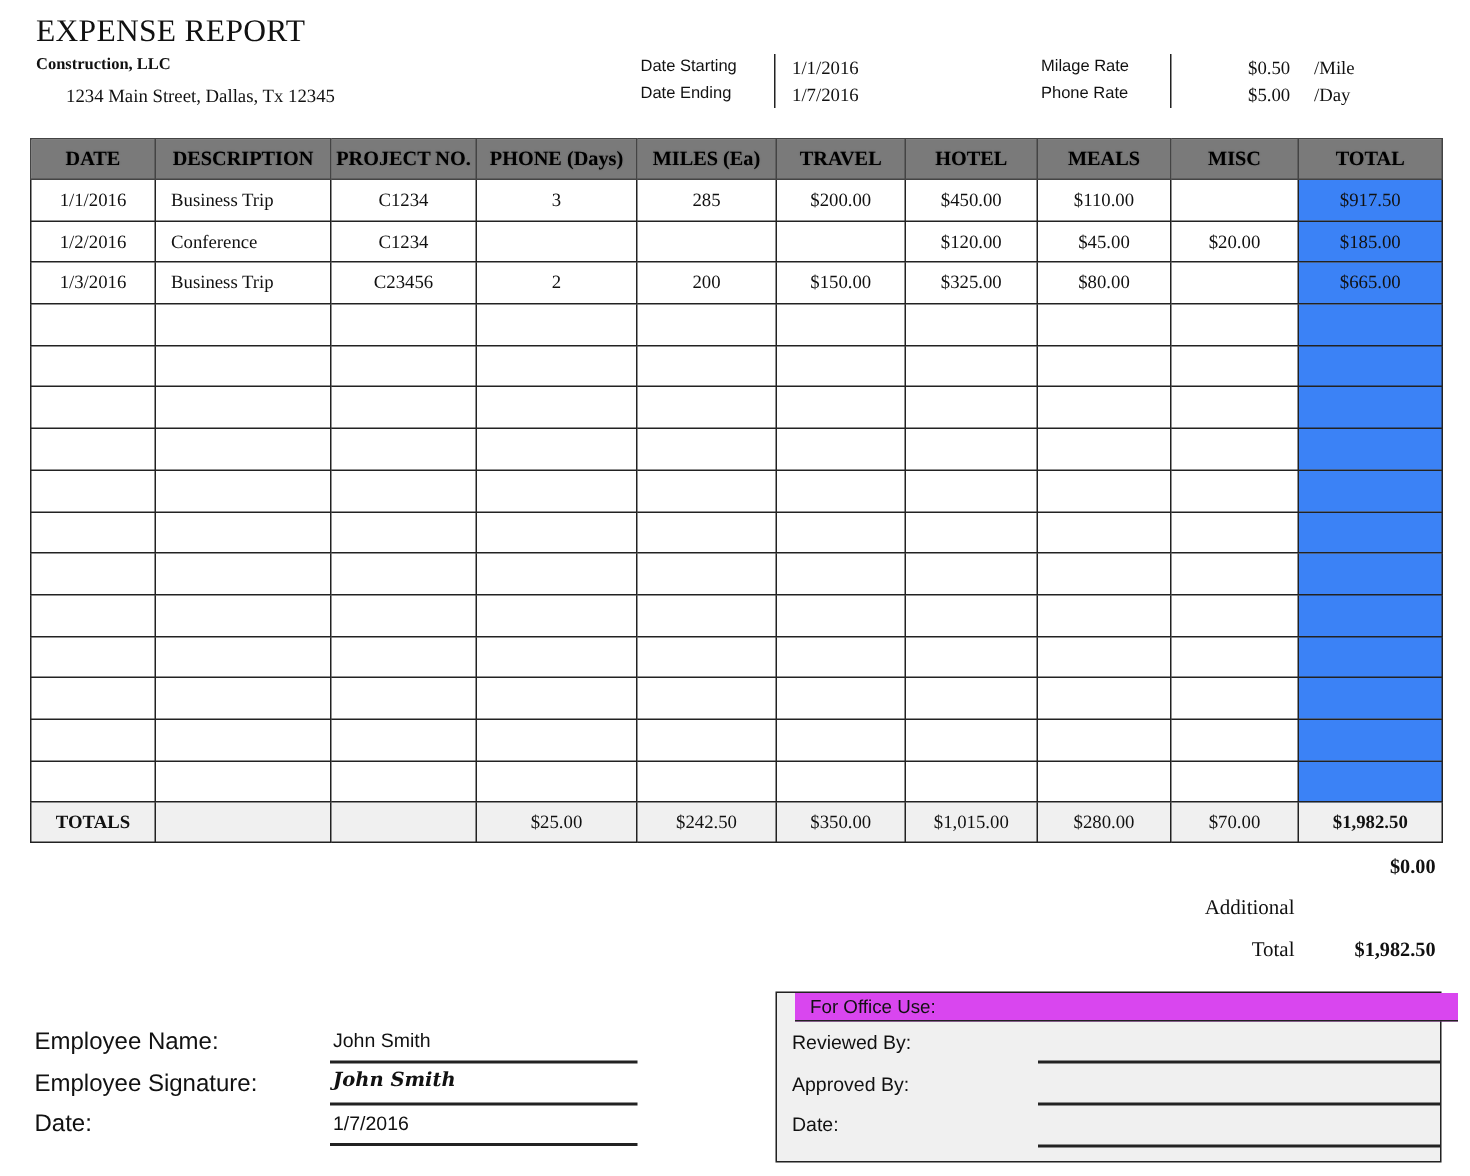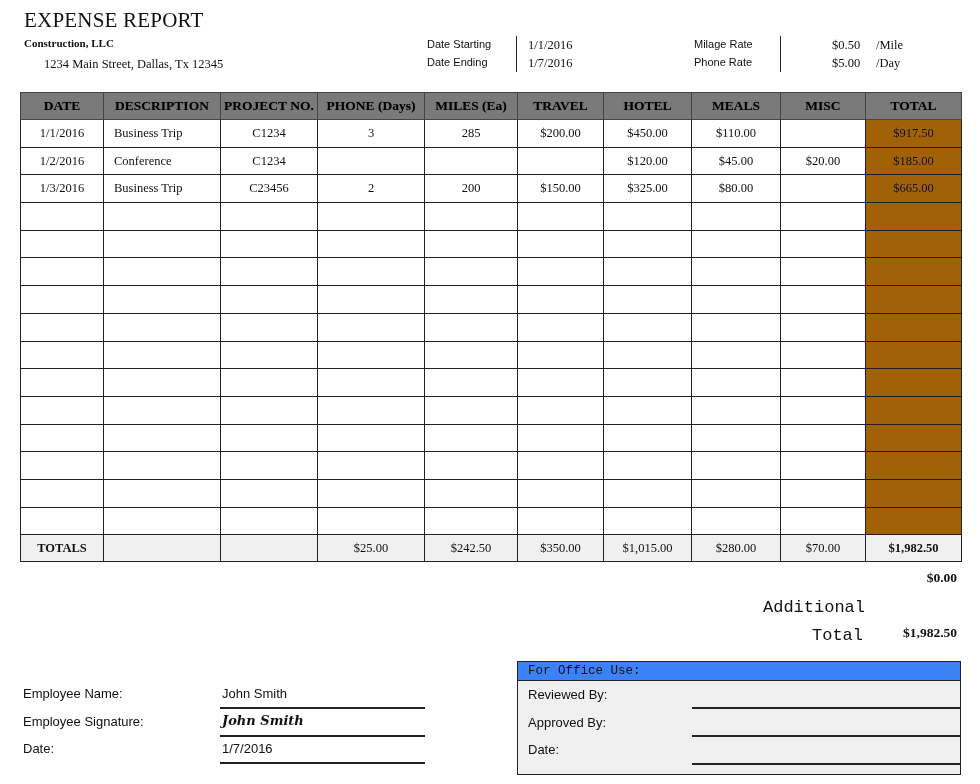--- a/index.html
+++ b/index.html
@@ -9,34 +9,34 @@
   .company { left:24px; top:37px; font-family:"Liberation Serif", serif; font-weight:bold; font-size:11px; }
   .address { left:24px; top:57px; font-family:"Liberation Serif", serif; font-size:12.5px;margin-left:20px; }
   .meta-label { font-family:Liberation Sans, sans-serif; font-size:11px; }
   .meta-val { font-family:"Liberation Serif", serif; font-size:12.5px; }
   .vline { width:1px; background:#222; }
 
   table.grid { position:absolute; left:20px; top:92px; border-collapse:collapse; table-layout:fixed; width:941px; font-family:"Liberation Serif", serif; }
   table.grid th { background:#7a7a7a; color:#000000; font-weight:bold; font-size:13.5px; height:26px; border:1.5px solid #444; padding:0; text-align:center; white-space:nowrap; text-shadow:0 0 1px #555; }
   table.grid td { height:26.7px; border:1.5px solid #222; font-size:12.5px; padding:0; text-align:center; white-space:nowrap; }
   table.grid td.left { text-align:left; padding-left:10px; }
-  table.grid td.total { background:#a16207; }
+  table.grid td.total { background:#3b82f6; }
   table.grid tr.totals td { background:#f0f0f0; height:26px; }
   table.grid tr.totals td.bold { font-weight:bold; }
 
-  .summary-label { font-family:Liberation Mono, monospace; font-size:17px; text-align:right; width:100px; }
+  .summary-label { font-family:Liberation Serif, serif; font-size:14px; text-align:right; width:100px; }
   .summary-val { font-family:"Liberation Serif", serif; font-size:13.5px; font-weight:bold; text-align:right; width:90px; }
 
-  .emp-label { font-family:"Liberation Sans", sans-serif; font-size:13px; left:23px; }
+  .emp-label { font-family:"Liberation Sans", sans-serif; font-size:16px; left:23px; }
   .emp-val { font-family:"Liberation Sans", sans-serif; font-size:13px; left:222px; }
   .sigline { left:220px; width:205px; height:1.5px; background:#222; }
   .signature { font-family:"DejaVu Serif", serif; font-style:italic; font-weight:bold; font-size:13px; }
 
   .office { left:517px; top:661px; width:442px; height:112px; border:1.5px solid #222; background:#f0f0f0; }
-  .office-head { position:absolute; left:0; top:0; width:100%; height:18px; background:#3b82f6; border-bottom:1.5px solid #222; font-family:Liberation Mono, monospace; font-size:12.5px; }
+  .office-head { position:absolute; left:12px; top:0; width:100%; height:18px; background:#d946ef; border-bottom:1.5px solid #222; font-family:Liberation Sans, sans-serif; font-size:12.5px; }
   .office-head span { position:absolute; left:10px; top:2px; }
   .off-label { position:absolute; left:10px; font-family:"Liberation Sans", sans-serif; font-size:13px; }
   .off-line { position:absolute; left:174px; right:0; height:1.5px; background:#222; }
 </style>
 </head>
 <body>
 
 <div class="abs title">EXPENSE REPORT</div>
 <div class="abs company">Construction, LLC</div>
 <div class="abs address">1234 Main Street, Dallas, Tx 12345</div>

